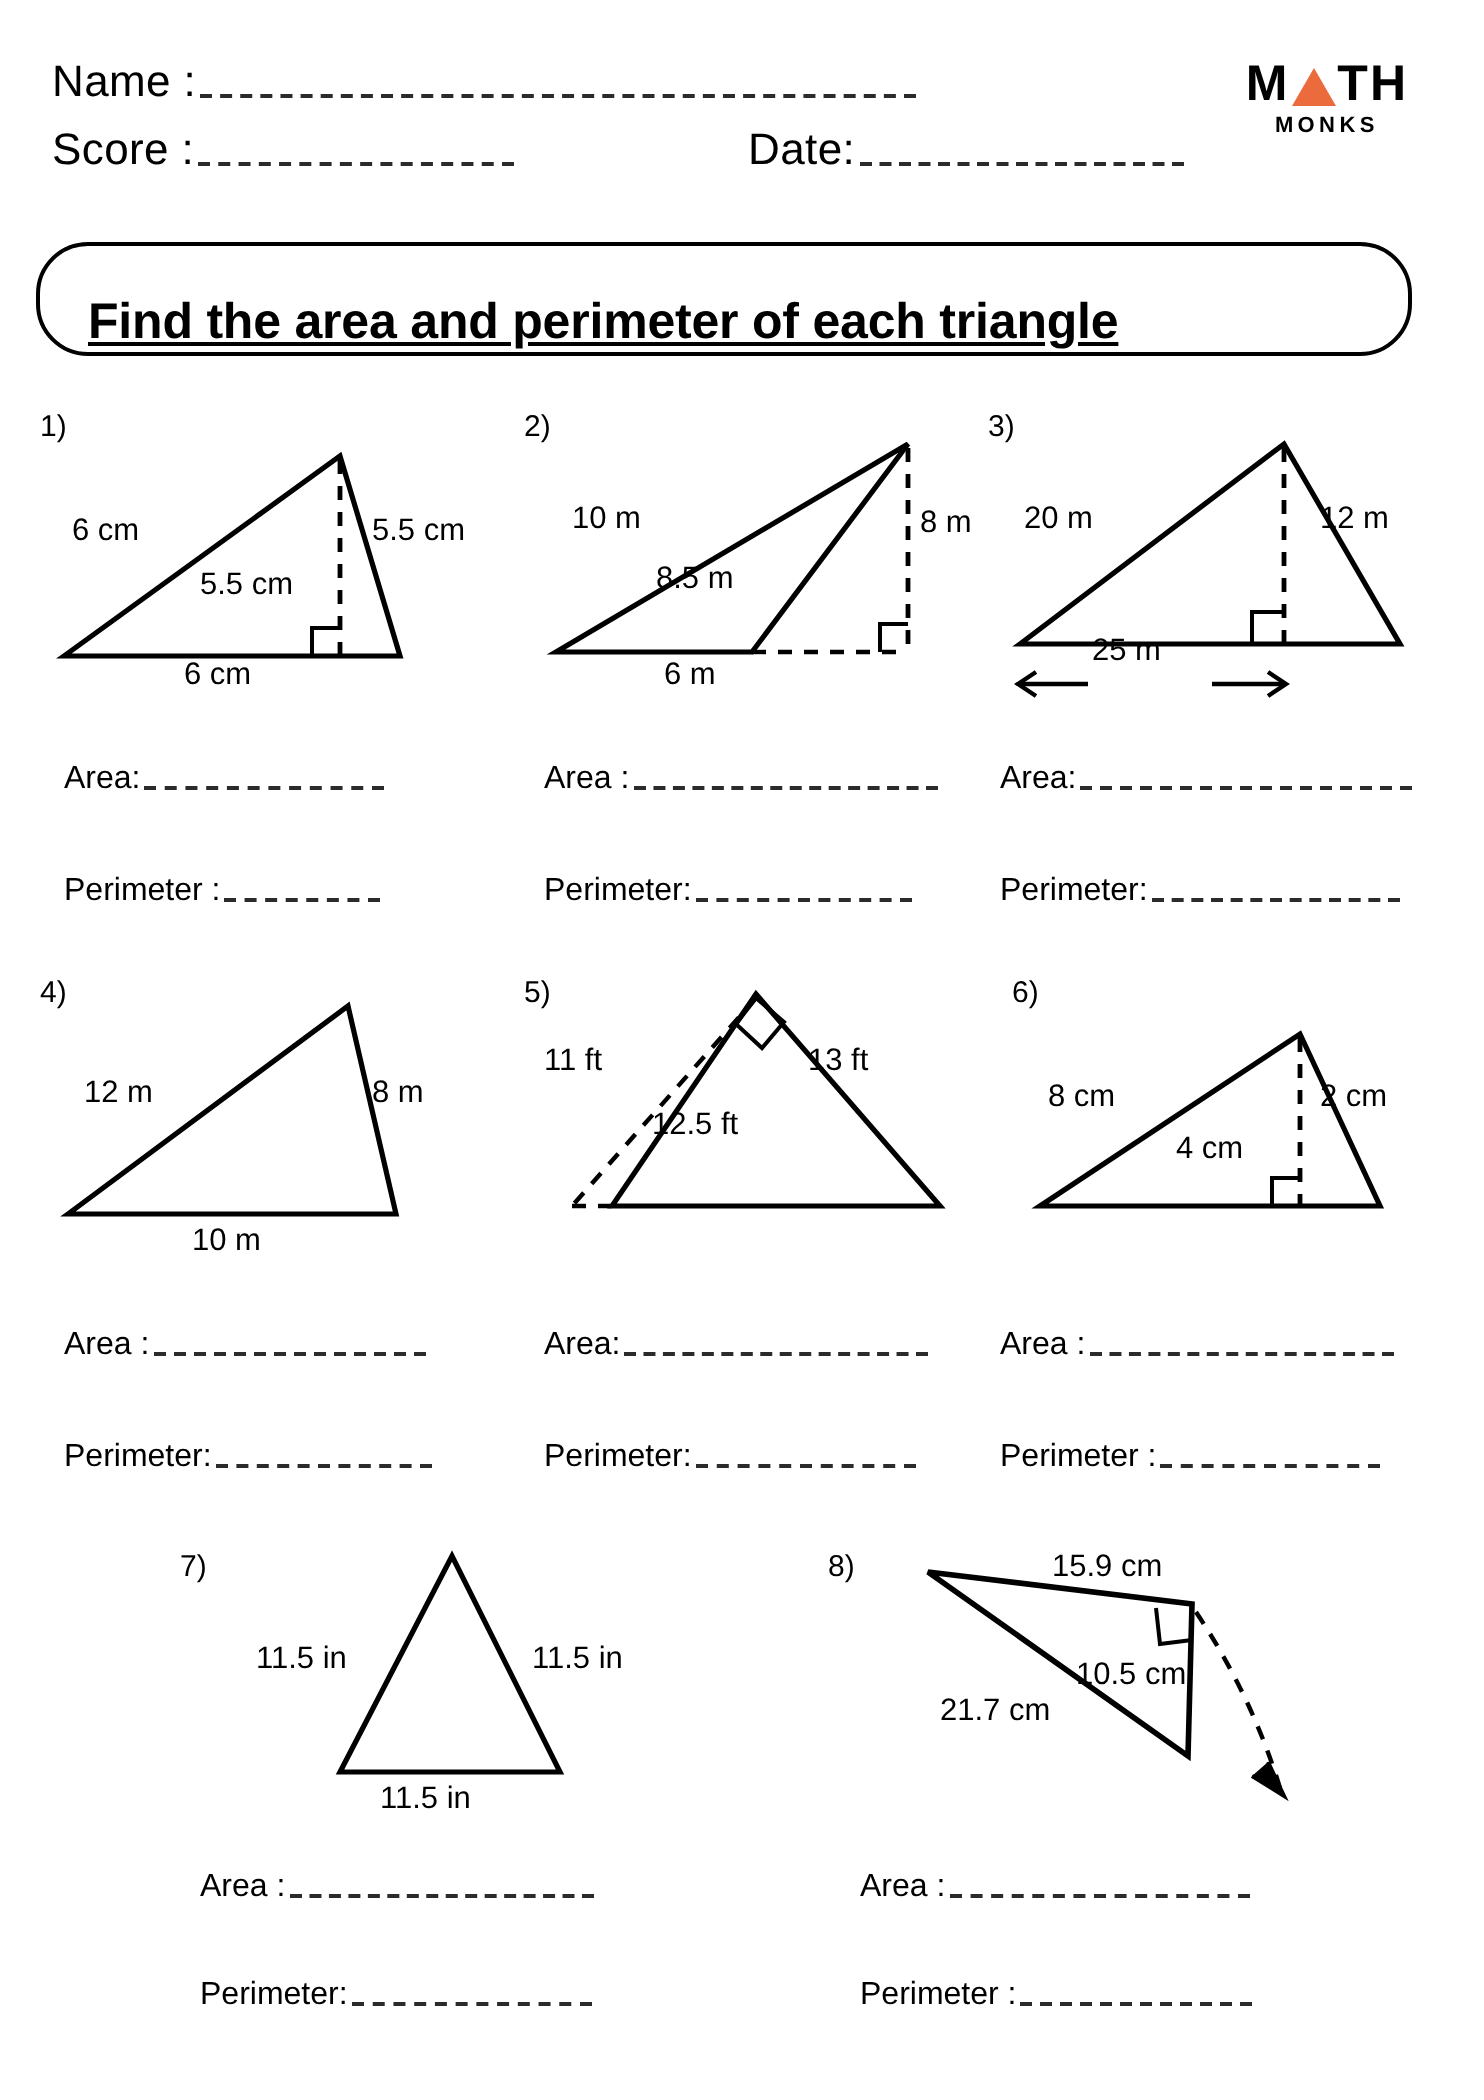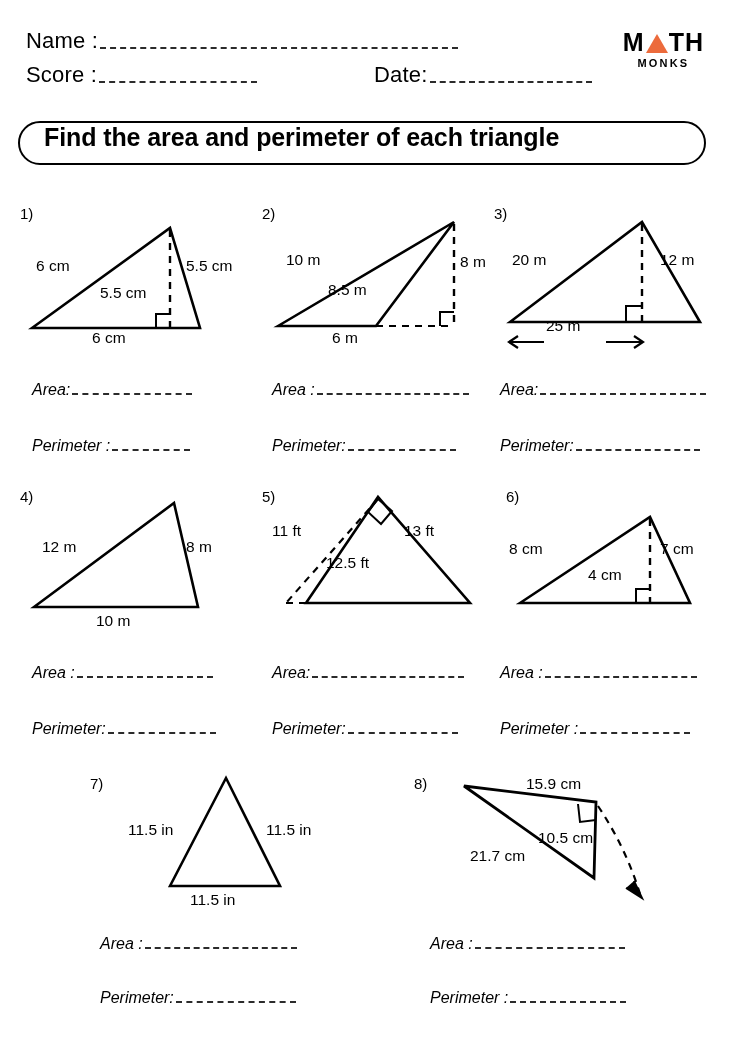--- a/index.html
+++ b/index.html
@@ -68,26 +68,27 @@
     font-size: 11px;
     font-weight: 600;
     letter-spacing: 2.2px;
     margin-top: 3px;
   }
 
   
   #title-box {
     position: absolute;
     left: 18px; top: 121px;
-    width: 688px; height: 44px;
+    width: 688px; height: 57px;
     border: 2.5px solid #000;
     border-radius: 26px;
     display: flex;
-    align-items: flex-start;
+    align-items: flex-end;
     box-sizing: border-box;
+    text-decoration: underline;
   }
   #title-text {
     font-size: 25px;
     font-weight: 700;
     letter-spacing: -.1px;
     padding-left: 24px;
     white-space: nowrap;
   }
 
   
@@ -107,21 +108,20 @@
   }
   .ans {
     position: absolute;
     display: flex;
     align-items: flex-end;
   }
   .ans-label {
     font-size: 16px;
     white-space: nowrap;
     line-height: 1;
-    font-style: italic;
   }
   .ans-line {
     border-bottom: 2px dashed #2b2b2b;
     height: 1px;
     margin-bottom: 3px;
     margin-left: 2px;
   }
 </style>
 </head>
 <body>
@@ -295,23 +295,23 @@
   <span class="pnum" style="left:18px;top:14px">6)</span>
 
   <div class="fig" style="left:20px;top:28px">
     <svg width="210" height="112" viewBox="0 0 210 112">
       <polygon points="12,100 142,14 182,100" fill="none" stroke="#000" stroke-width="2.6" stroke-linejoin="miter"></polygon>
       <line x1="142" y1="16" x2="142" y2="100" stroke="#000" stroke-width="2.4" stroke-dasharray="7,6"></line>
       <polyline points="128,100 128,86 142,86" fill="none" stroke="#000" stroke-width="2"></polyline>
     </svg>
   </div>
 
-  <span class="lbl" style="left:21px;top:66px">8 cm</span>
+  <span class="lbl" style="left:36px;top:66px">8 cm</span>
   <span class="lbl" style="left:100px;top:92px">4 cm</span>
-  <span class="lbl" style="left:172px;top:66px">7 cm</span>
+  <span class="lbl" style="left:172px;top:66px">2 cm</span>
 
   <div class="ans" style="left:12px;top:190px">
     <span class="ans-label">Area :</span>
     <span class="ans-line" style="width:152px"></span>
   </div>
   <div class="ans" style="left:12px;top:246px">
     <span class="ans-label">Perimeter :</span>
     <span class="ans-line" style="width:110px"></span>
   </div>
 </div>

